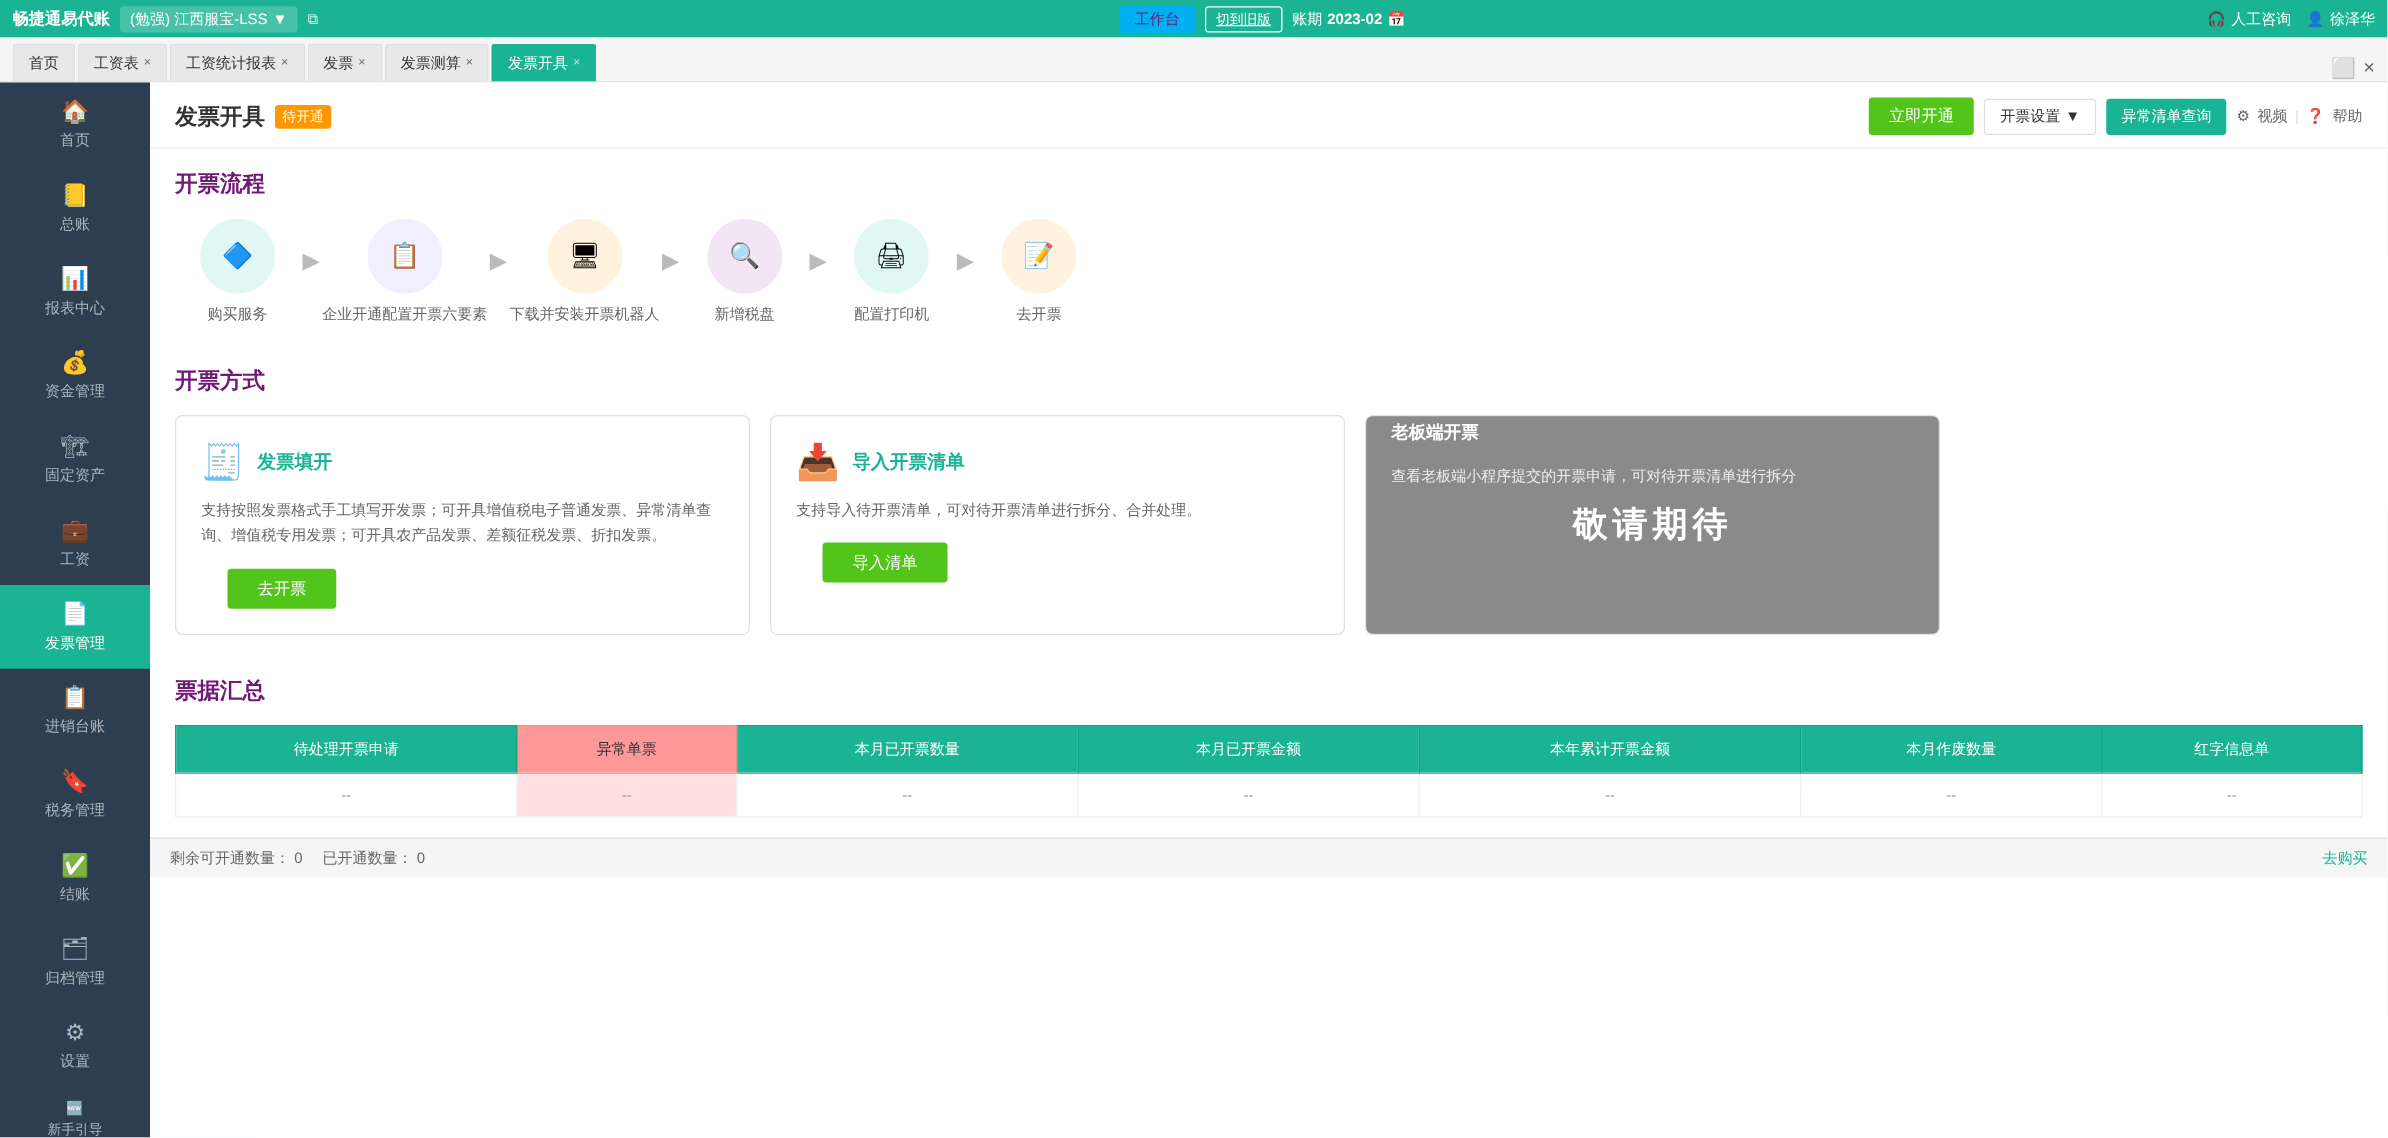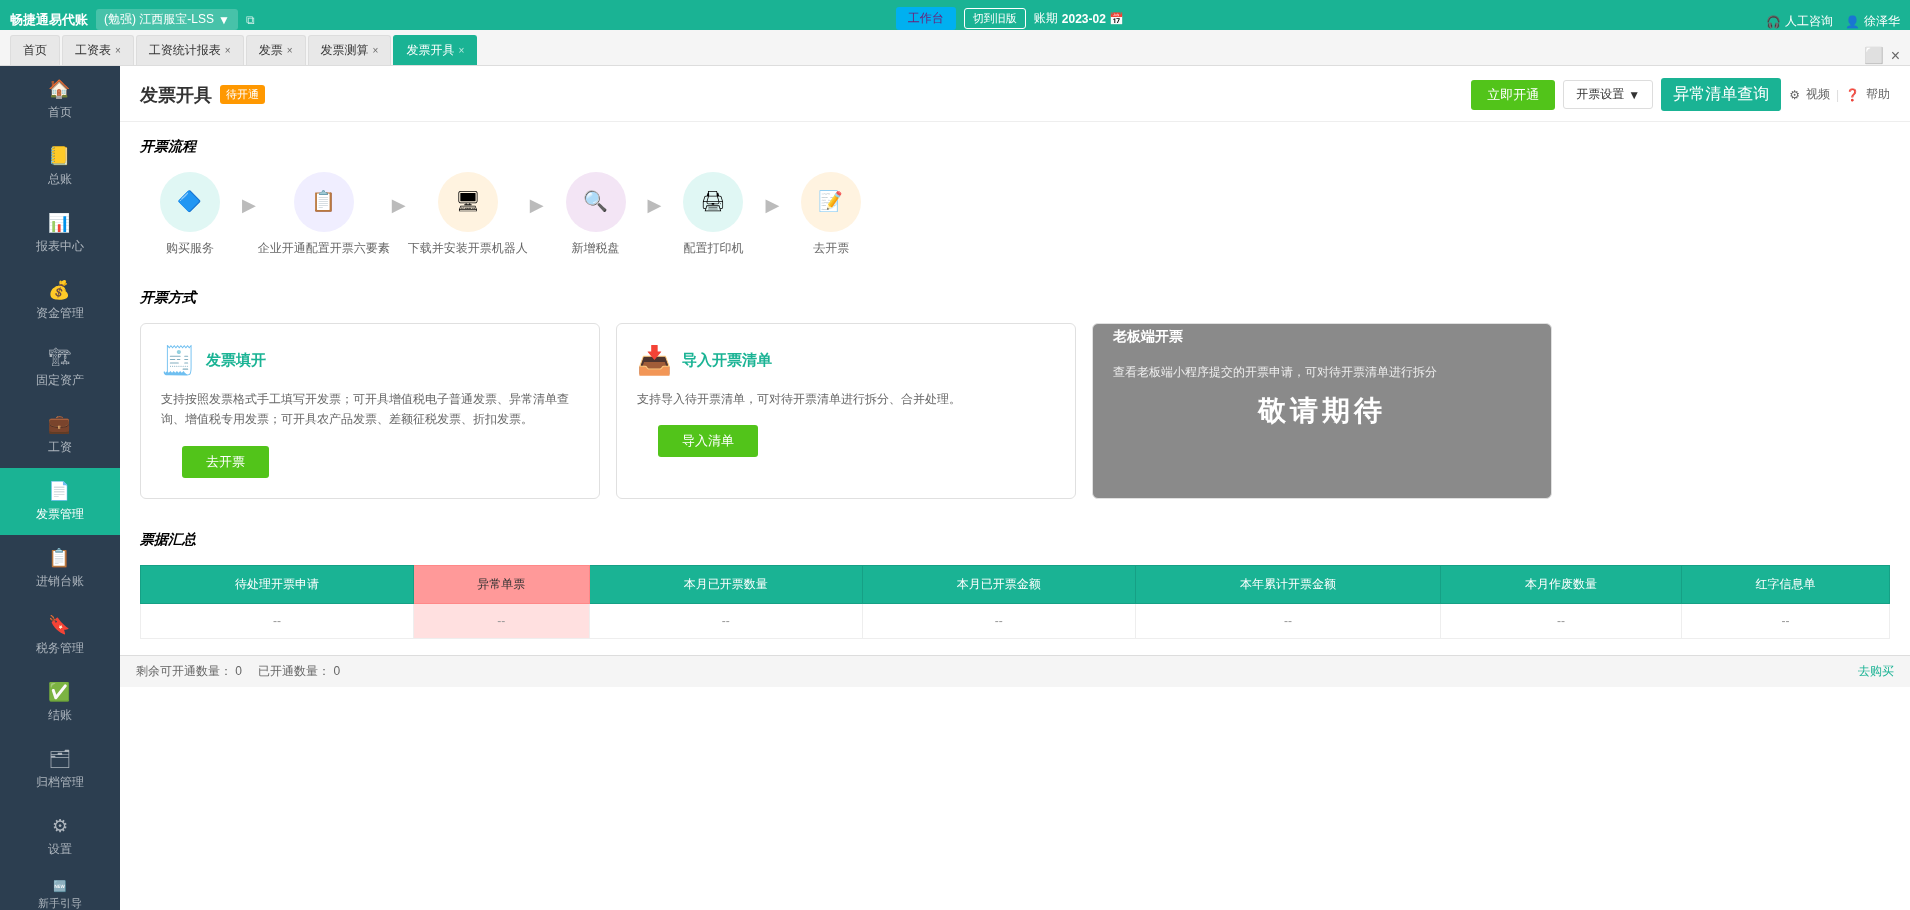--- a/index.html
+++ b/index.html
@@ -3,31 +3,31 @@
   <meta charset="utf-8">
   <style>
     * { box-sizing: border-box; margin: 0; padding: 0; }
     body { font-family: 'Microsoft YaHei', Arial, sans-serif; font-size: 12px; background: #f0f2f5; color: #333; overflow: hidden; }
 
     
     .top-bar {
       height: 30px;
       background: #1ab394;
       display: flex;
-      align-items: flex-end;
+      align-items: center;
       justify-content: space-between;
       padding: 0 10px;
       color: white;
     }
     .top-bar-left { display: flex; align-items: center; gap: 8px; }
     .top-bar-logo { font-size: 13px; font-weight: bold; color: white; }
     .top-bar-company { background: rgba(255,255,255,0.2); border-radius: 3px; padding: 2px 8px; font-size: 12px; display: flex; align-items: center; gap: 4px; }
     .top-bar-center { display: flex; align-items: center; gap: 8px; }
     .workbench-btn { background: #00b0f0; color: #701a75; border: none; padding: 3px 12px; border-radius: 3px; font-size: 12px; cursor: pointer; }
-    .switch-btn { background: transparent; border: 1px solid white; color: white; padding: 2px 8px; border-radius: 3px; font-size: 11px; cursor: pointer; }
+    .switch-btn { background: transparent; border: 1px solid white; color: white; padding: 2px 8px; border-radius: 3px; font-size: 11px; cursor: pointer; text-decoration: underline; }
     .period-label { color: white; font-size: 12px; display: flex; align-items: center; gap: 4px; }
     .top-bar-right { display: flex; align-items: center; gap: 12px; font-size: 12px; }
     .top-bar-right span { cursor: pointer; display: flex; align-items: center; gap: 4px; }
 
     
     .tab-bar {
       height: 36px;
       background: #f5f5f5;
       border-bottom: 1px solid #ddd;
       display: flex;
@@ -119,26 +119,26 @@
     .status-badge {
       background: #ff9800;
       color: white;
       font-size: 11px;
       padding: 2px 6px;
       border-radius: 3px;
     }
     .header-actions { display: flex; align-items: center; gap: 8px; }
     .btn-primary { background: #52c41a; color: white; border: none; padding: 6px 16px; border-radius: 3px; font-size: 13px; cursor: pointer; }
     .btn-dropdown { background: white; color: #333; border: 1px solid #ddd; padding: 5px 12px; border-radius: 3px; font-size: 12px; cursor: pointer; display: flex; align-items: center; gap: 4px; }
-    .btn-query { background: #1ab394; color: white; border: none; padding: 6px 12px; border-radius: 3px; font-size: 16px; cursor: pointer; }
+    .btn-query { background: #1ab394; color: white; border: none; padding: 6px 12px; border-radius: 3px; font-size: 12px; cursor: pointer; }
     .header-right-tools { display: flex; align-items: center; gap: 6px; font-size: 12px; color: #666; }
 
     
     .section { padding: 16px 20px; }
-    .section-title { font-size: 14px; font-weight: bold; color: #000000; margin-bottom: 16px; font-style: italic; }
+    .section-title { font-size: 18px; font-weight: bold; color: #701a75; margin-bottom: 16px; }
 
     
     .process-flow {
       display: flex;
       align-items: center;
       gap: 0;
       overflow-x: auto;
     }
     .process-step {
       display: flex;

